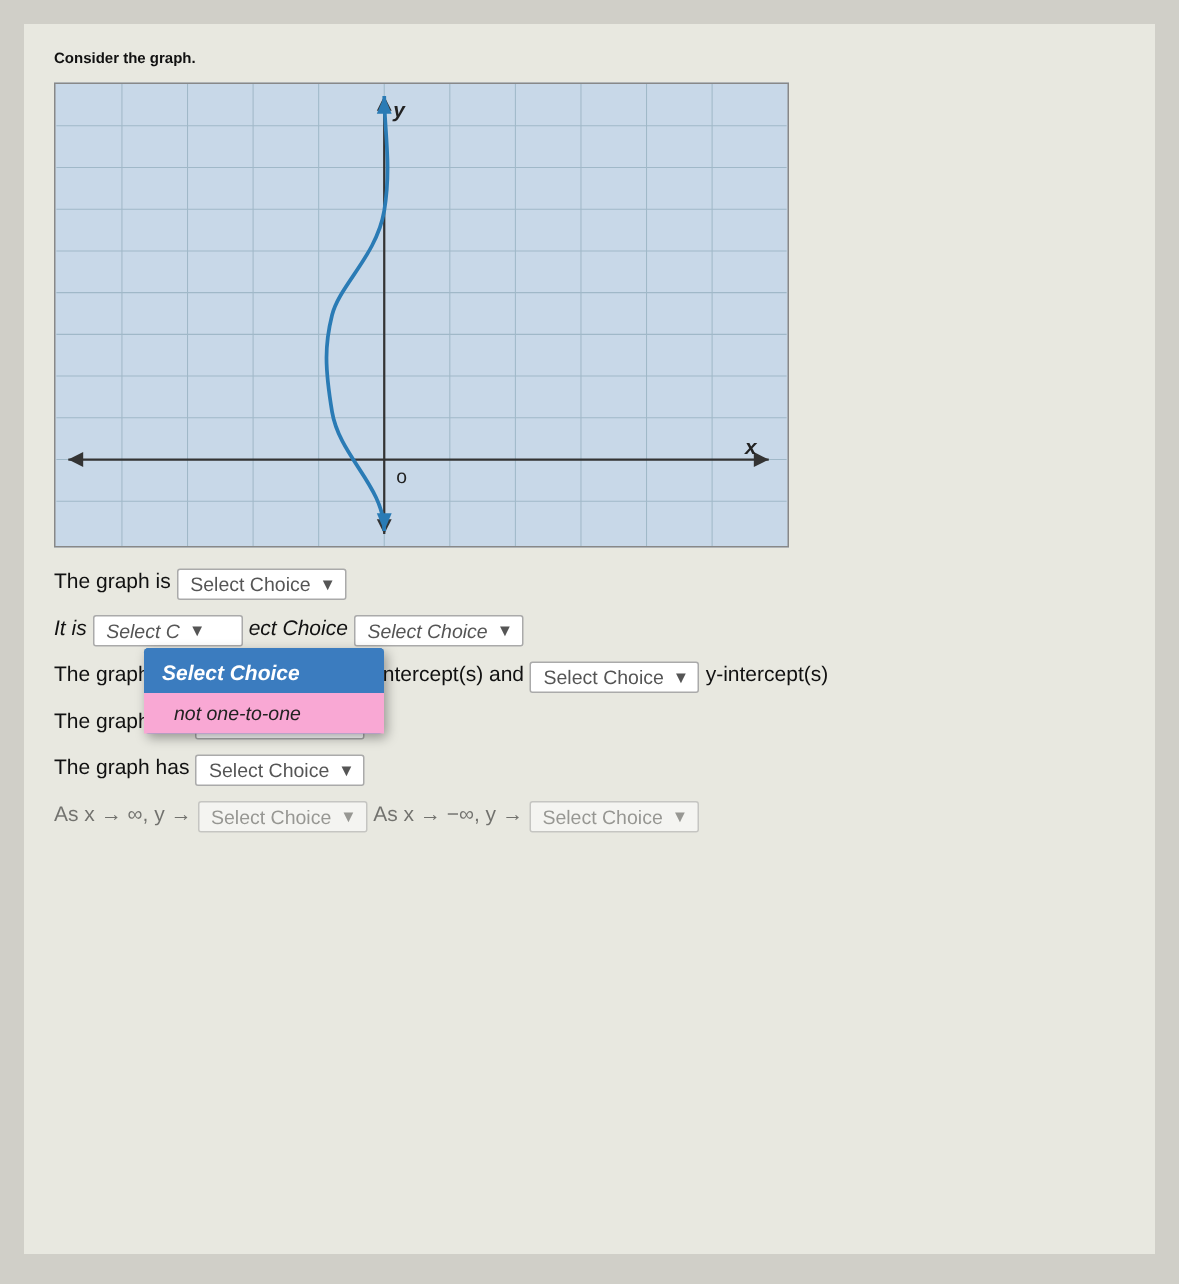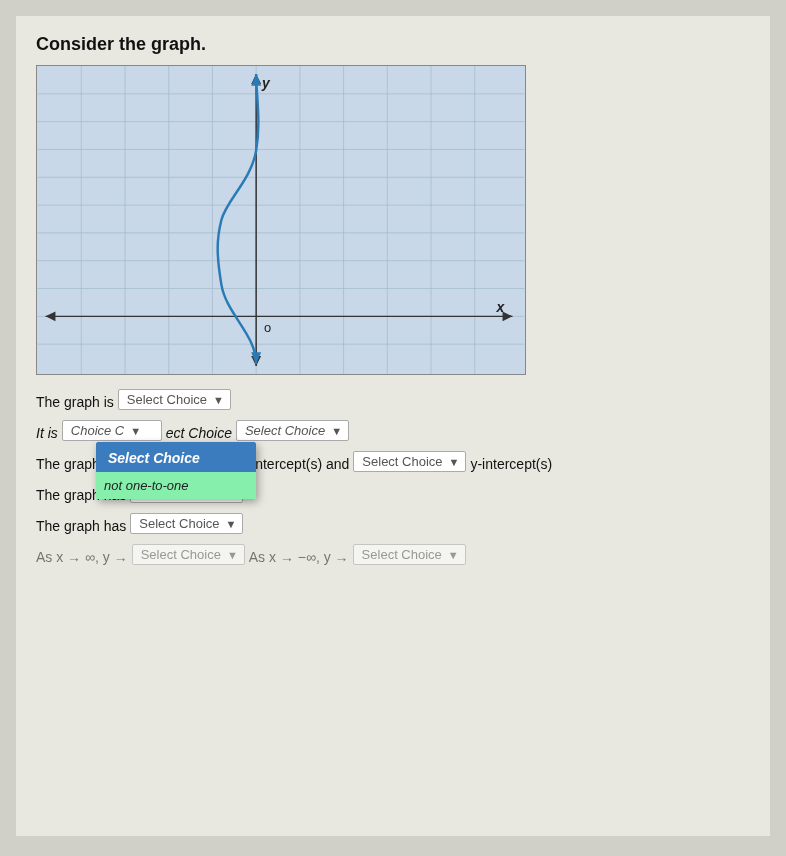--- a/index.html
+++ b/index.html
@@ -12,21 +12,21 @@
       font-size: 14px;
     }
     .page-container {
       background: #e8e8e0;
       padding: 18px 20px 20px 20px;
       min-height: 820px;
       position: relative;
     }
     .page-title {
       font-weight: bold;
-      font-size: 18px;
+      font-size: 10px;
       margin-bottom: 10px;
       color: #111;
     }
 
     
     .graph-container {
       width: 490px;
       height: 310px;
       background: #c8d8e8;
       border: 1px solid #888;
@@ -39,21 +39,21 @@
       position: absolute;
       top: 0; left: 0;
     }
 
     
     .qa-section {
       margin-top: 2px;
     }
     .qa-row {
       display: flex;
-      align-items: flex-end;
+      align-items: flex-start;
       flex-wrap: wrap;
       margin-bottom: 10px;
       font-size: 14px;
       color: #111;
       gap: 4px;
       position: relative;
     }
     .qa-row span {
       white-space: nowrap;
     }
@@ -93,23 +93,23 @@
       padding: 0;
     }
     .dropdown-popup .popup-header {
       background: #3b7cbf;
       font-weight: bold;
       font-size: 14px;
       padding: 8px 12px 6px 12px;
       border-radius: 3px 3px 0 0;
     }
     .dropdown-popup .popup-option {
-      background: #86efac;
+      background: #f9a8d4;
       color: #222;
-      padding: 6px 8px;
+      padding: 6px 20px;
       font-size: 13px;
       cursor: pointer;
     }
 
     
     .qa-row.faded {
       opacity: 0.55;
     }
   </style>
 </head>
@@ -173,21 +173,21 @@
       <span>The graph is</span>
       <div class="select-dropdown">
         <span>Select Choice</span>
         <span class="chevron">▼</span>
       </div>
     </div>
 
     <div class="qa-row" style="position:relative;font-style:italic;">
       <span>It is</span>
       <div class="select-dropdown">
-        <span>Choice C</span>
+        <span>Select C</span>
         <span class="chevron">▼</span>
       </div>
 
       <div class="dropdown-popup">
         <div class="popup-header">Select Choice</div>
         <div class="popup-option">not one-to-one</div>
       </div>
 
       <span>ect Choice</span>
       <div class="select-dropdown">

